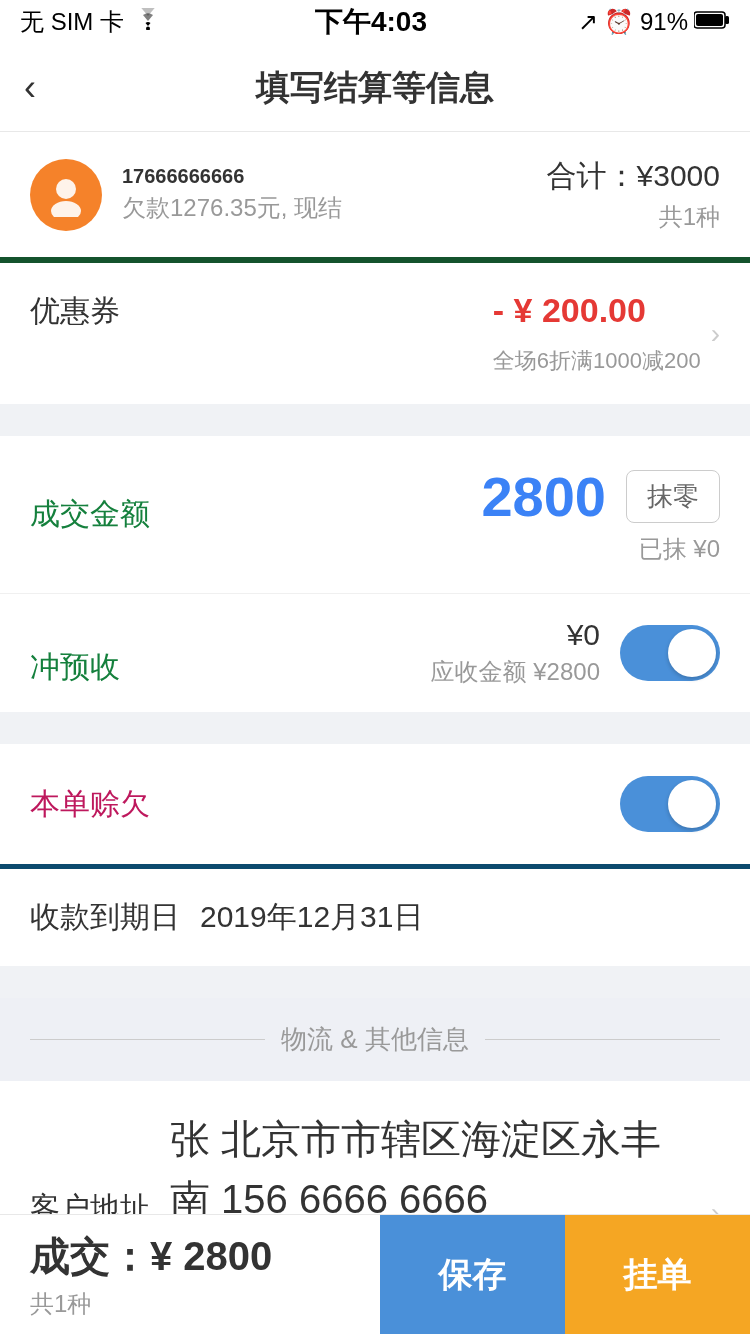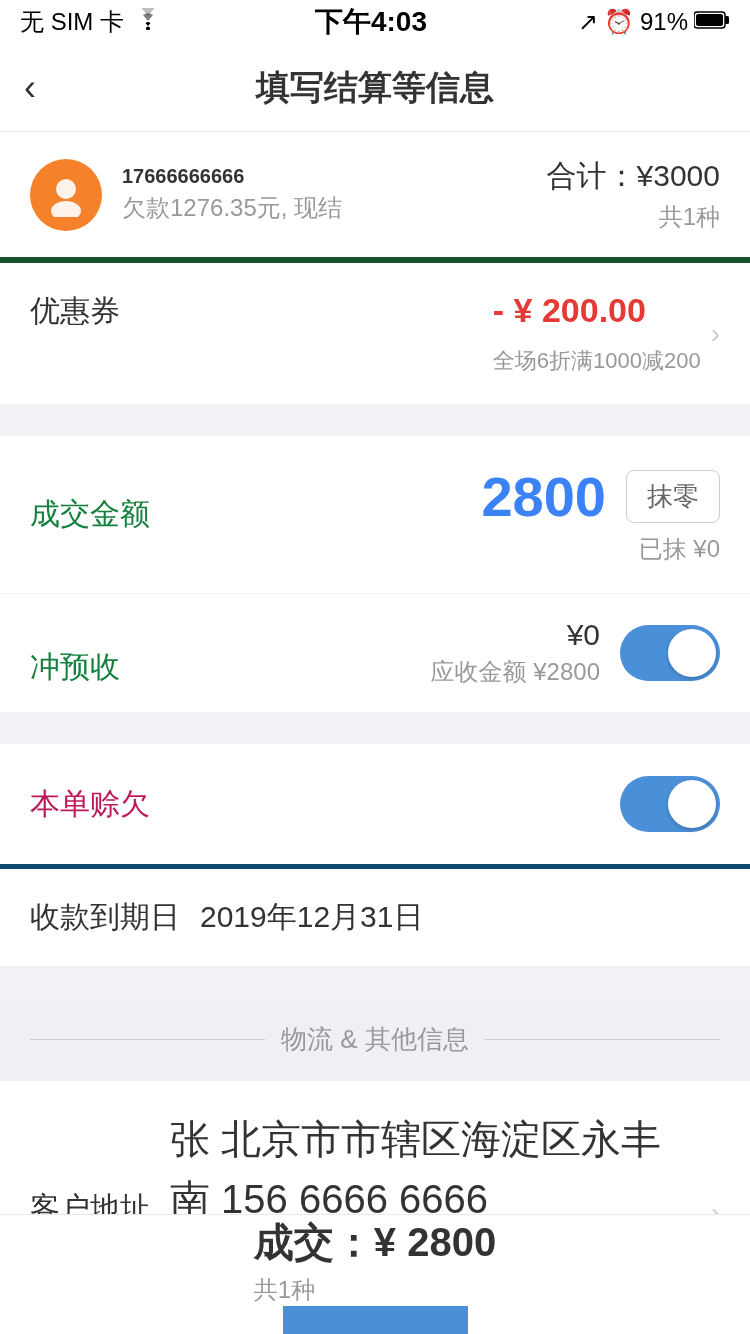--- a/index.html
+++ b/index.html
@@ -221,21 +221,20 @@
     .footer {
       position: fixed;
       bottom: 0;
       left: 0;
       width: 750px;
       height: 120px;
       background: #fff;
       display: flex;
       align-items: center;
       border-top: 1px solid #e8e8e8;
-      flex-direction: column;
     }
     .footer-info {
       flex: 1;
       padding: 0 30px;
     }
     .footer-amount { font-size: 40px; font-weight: 600; color: #333; }
     .footer-count { font-size: 24px; color: #999; margin-top: 4px; }
     .footer-btn {
       height: 120px;
       width: 185px;

